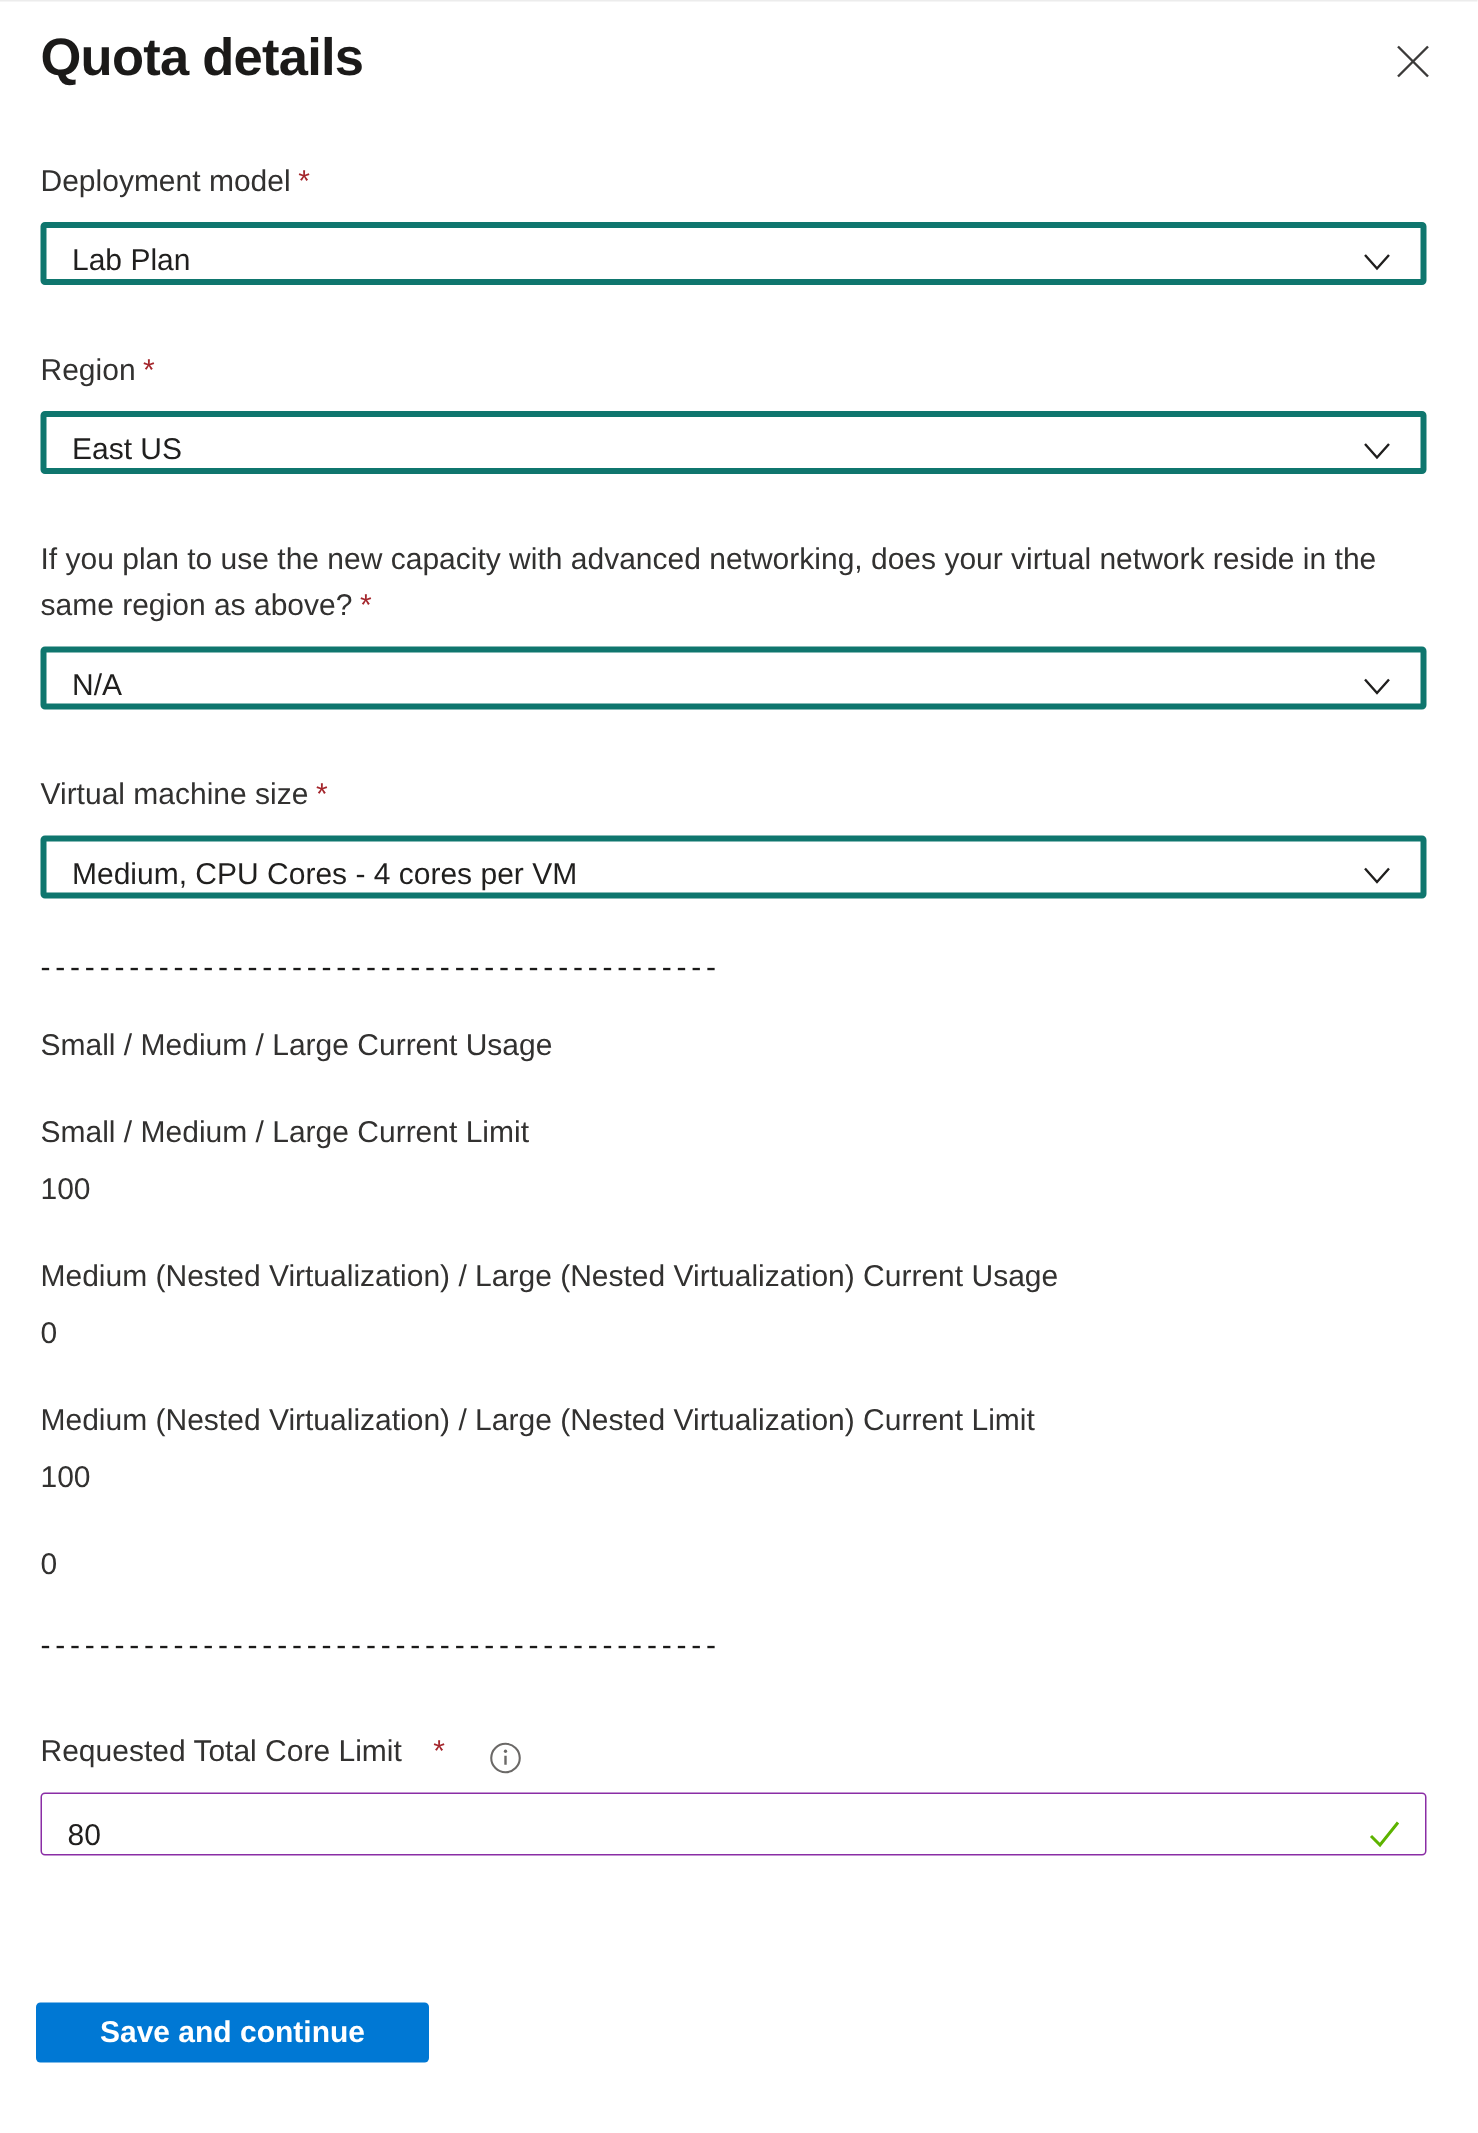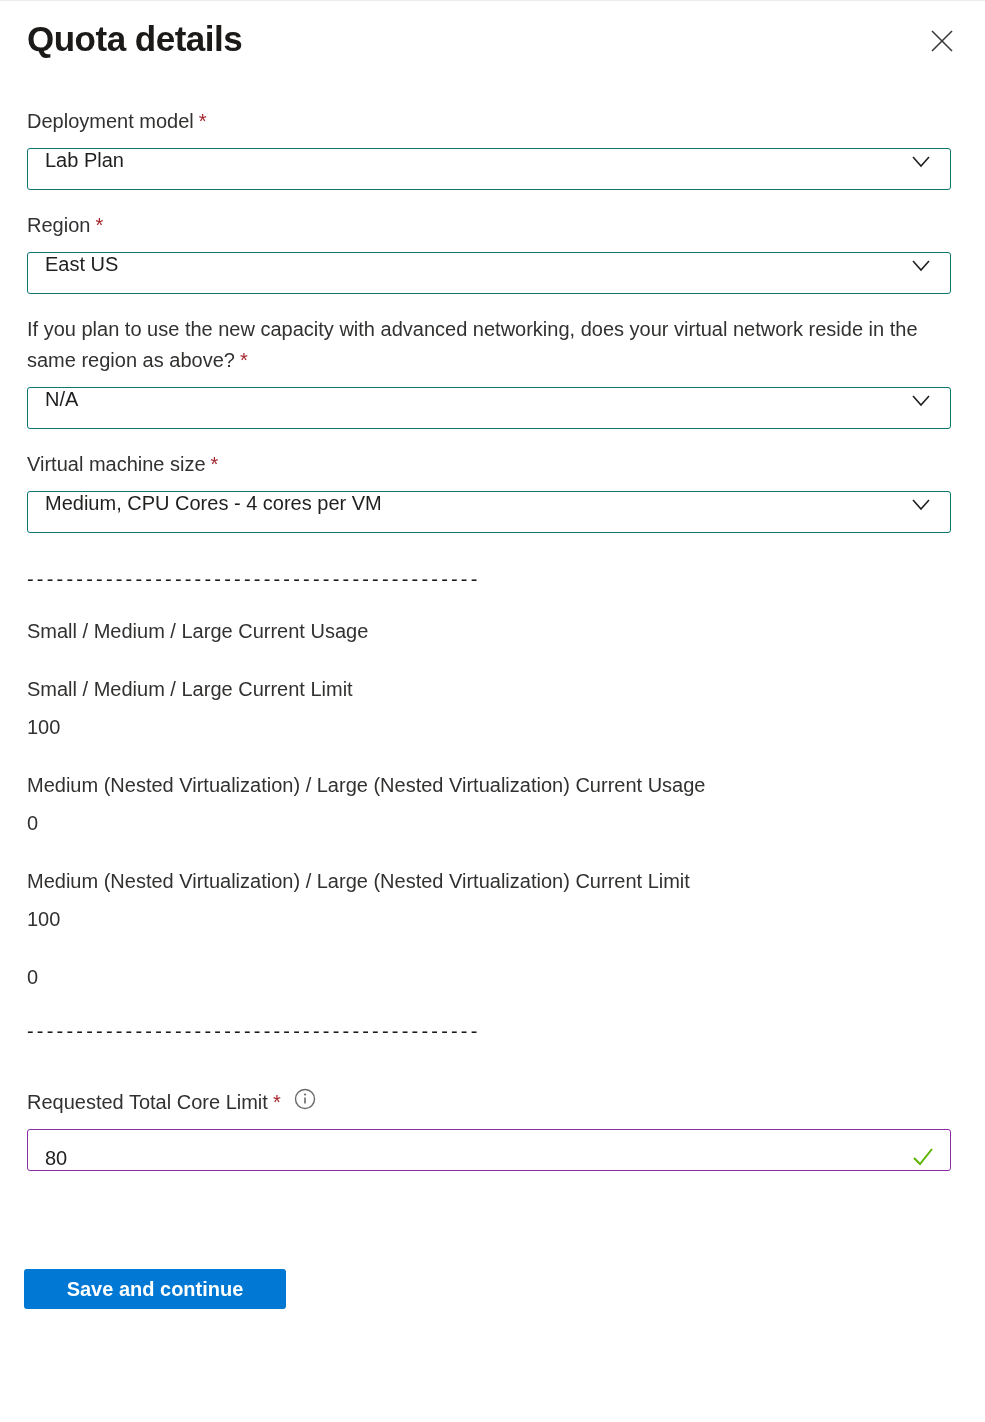--- a/index.html
+++ b/index.html
@@ -20,37 +20,37 @@
     line-height: 46px;
     letter-spacing: -0.5px;
   }
   .close-btn {
     background: none; border: none; cursor: pointer;
     padding: 2px; margin-top: 10px; margin-right: -6px;
     line-height: 0;
   }
 
   
-  .field { margin-top: 20px; }
+  .field { margin-top: 42px; }
   .field.first { margin-top: 44px; }
   .field-label {
     font-size: 20px;
     line-height: 31px;
     color: #323130;
     margin-bottom: 11px;
     max-width: 900px;
   }
   .req { color: #a4262c; margin-left: 5px; }
   .dropdown {
     height: 42px;
-    border: 1px solid #0f766e;
+    border: 4px solid #0f766e;
     border-radius: 3px;
     background: #fff;
     display: flex;
-    align-items: flex-start;
+    align-items: flex-end;
     justify-content: space-between;
     padding: 0 17px;
     cursor: pointer;
   }
   .dd-value { font-size: 20px; color: #201f1e; }
   .chev { line-height: 0; }
 
   
   .separator {
     margin-top: 35px;
@@ -64,23 +64,24 @@
 
   
   .stats { margin-top: 25px; }
   .stat { margin-bottom: 28px; }
   .stat-label { font-size: 20px; line-height: 30px; color: #323130; }
   .stat-value { font-size: 20px; line-height: 30px; color: #323130; margin-top: 8px; }
 
   
   .request { margin-top: 44px; }
   .request-label-row {
-    display: flex; align-items: flex-start;
+    display: flex; align-items: flex-end;
     font-size: 20px; line-height: 31px;
     margin-bottom: 11px;
+    gap: 16px;
   }
   .info-icon { margin-left: 12px; line-height: 0; cursor: pointer; background:none; border:none; padding:0; }
   .input-wrap {
     height: 42px;
     border: 1px solid #8a2da5;
     border-radius: 3px;
     display: flex;
     align-items: flex-end;
     padding: 0 14px 0 17px;
   }

